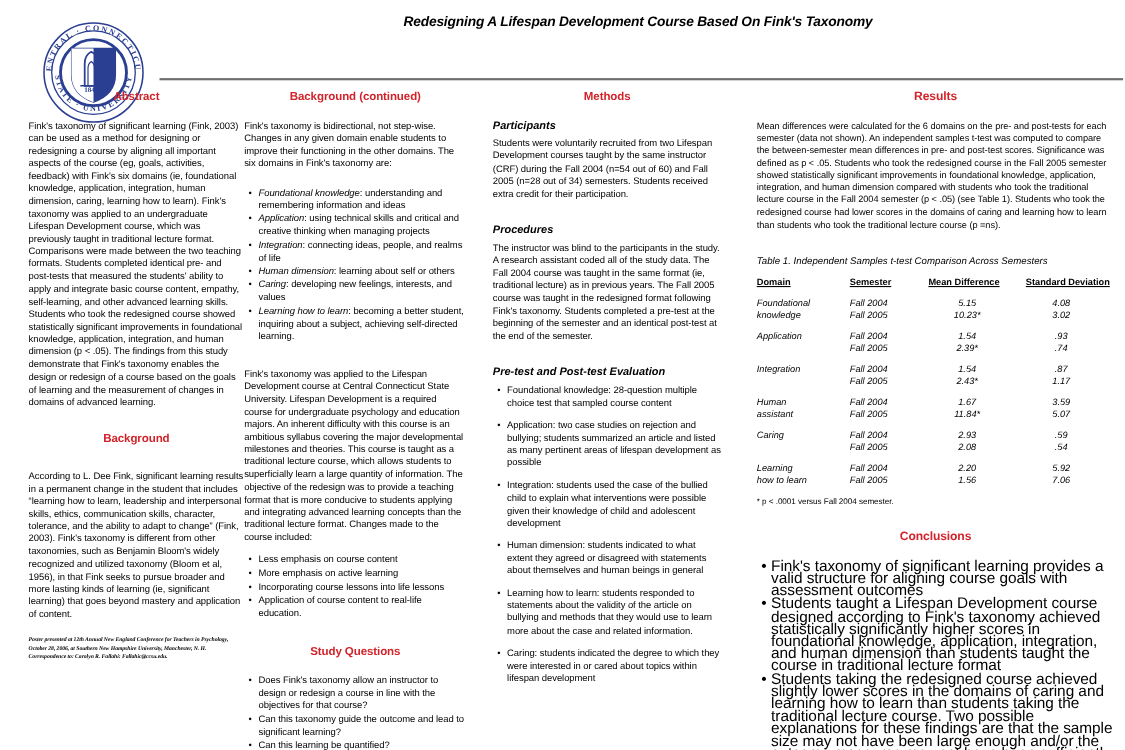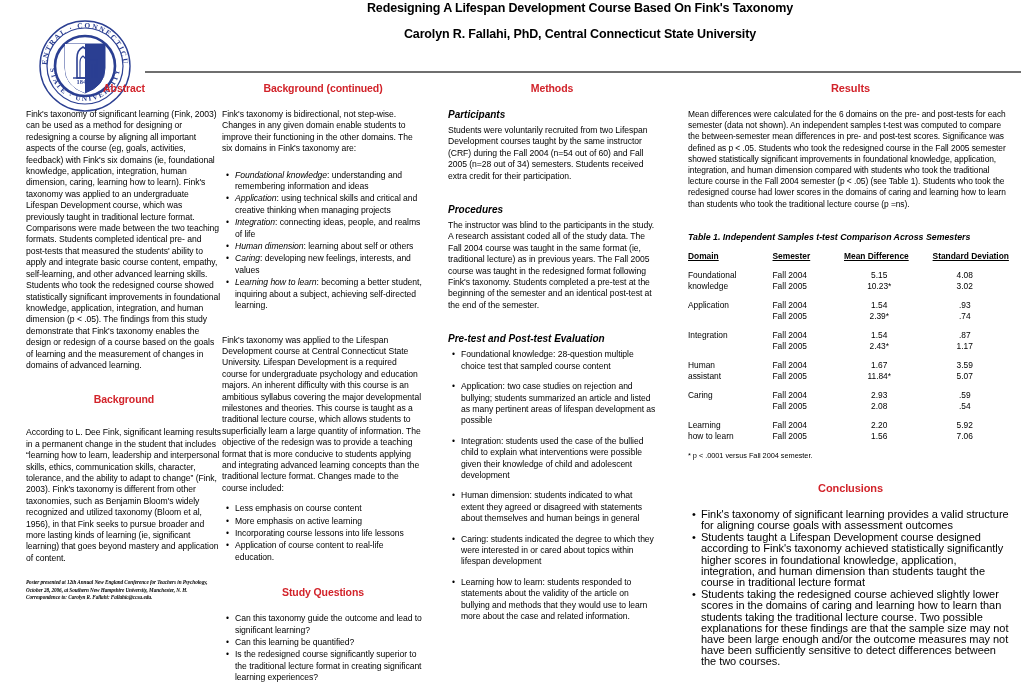--- a/index.html
+++ b/index.html
@@ -15,22 +15,23 @@
   }
   .poster { position: relative; width: 1023px; height: 682px; }
 
   
   .header { position: absolute; left: 0; top: 0; width: 1023px; height: 78px; }
   .logo-wrap {
     position: absolute; left: 33px; top: 14px;
     width: 104px; height: 104px;
   }
   .title-block {
-    position: absolute; left: 150px; top: 0; width: 860px;
+    position: absolute; left: 150px; top: 12px; width: 860px;
     text-align: center;
+    font-style: italic;
   }
   .poster-title {
     font-size: 12.5px; font-weight: bold; letter-spacing: -0.15px;
     line-height: 16px; margin: 0 0 10px 0;
   }
   .poster-author {
     font-size: 12.5px; font-weight: bold; letter-spacing: -0.15px;
     line-height: 16px; margin: 0;
   }
   .header-rule {
@@ -64,45 +65,45 @@
 
   ul.bullets { margin: 0; padding: 0 0 0 13px; list-style: none; }
   ul.bullets > li {
     position: relative; font-size: 8.6px; line-height: 11.4px;
     margin-bottom: 1px; letter-spacing: -0.05px;
   }
   ul.bullets > li:before {
     content: "\2022"; position: absolute; left: -9px; top: 0;
   }
   ul.spaced > li { margin-bottom: 9px; }
-  .col4 ul.bullets > li { font-size: 11px; line-height: 11.2px; }
+  .col4 ul.bullets > li { font-size: 14px; line-height: 11.2px; }
 
   em.it { font-style: italic; }
 
   .footnote {
     font-family: "Liberation Serif", serif;
     font-style: italic; font-weight: bold;
     font-size: 5.2px; line-height: 7.4px;
     letter-spacing: -0.05px;
   }
 
   
   .table-caption {
-    font-style: italic; font-weight: bold; font-size: 8.8px;
+    font-style: italic; font-weight: normal; font-size: 8.8px;
     margin: 0 0 9px 0;
   }
   table.results {
     border-collapse: collapse; width: 100%;
     font-size: 8.4px; line-height: 11px;
   }
   table.results th {
     font-weight: bold; text-decoration: underline;
     padding: 0 0 8px 0; white-space: nowrap;
   }
-  table.results td { padding: 0; vertical-align: top; }
+  table.results td { padding: 0; vertical-align: top; font-style: italic; }
   .th-domain { text-align: left; width: 26%; }
   .th-semester { text-align: left; width: 22%; }
   .th-mean { text-align: left; width: 26%; }
   .th-sd   { text-align: center; width: 26%; }
   .td-domain { text-align: left; }
   .td-semester { text-align: left; }
   .td-mean { text-align: center; padding-right: 14px !important; }
   .td-sd   { text-align: center; padding-right: 12px !important; }
   tr.grp-gap td { padding-top: 8px !important; }
   .domain-line2 { padding-left: 5px; }
@@ -145,21 +146,20 @@
         <path d="M 47,64 L 47,48 Q 47,44 50,42 Q 53,44 53,48 L 53,64" fill="none" stroke="#2b3f92" stroke-width="1.1"></path>
         <path d="M 56,46 L 64,46 L 64,64" fill="none" stroke="#2b3f92" stroke-width="1.5"></path>
         <path d="M 59,50 L 59,64 M 62,50 L 62,64" stroke="#2b3f92" stroke-width="1"></path>
         <line x1="40" y1="64" x2="66" y2="64" stroke="#2b3f92" stroke-width="1.4"></line>
         <text x="50" y="70" font-family="&quot;Liberation Serif&quot;, serif" font-size="6.4" font-weight="bold" fill="#2b3f92" text-anchor="middle">1849</text>
       </svg>
     </div>
 
     <div class="title-block">
       <div class="poster-title">Redesigning A Lifespan Development Course Based On Fink's Taxonomy</div>
-      <div class="poster-author">Carolyn R. Fallahi, PhD, Central Connecticut State University</div>
     </div>
     <div class="header-rule"></div>
   </div>
 
   <div class="col col1">
     <div class="sec-head">Abstract</div>
     <div class="spacer-md"></div>
     <div class="body-text">Fink's taxonomy of significant learning (Fink, 2003) can be used as a method for designing or redesigning a course by aligning all important aspects of the course (eg, goals, activities, feedback) with Fink's six domains (ie, foundational knowledge, application, integration, human dimension, caring, learning how to learn). Fink's taxonomy was applied to an undergraduate Lifespan Development course, which was previously taught in traditional lecture format. Comparisons were made between the two teaching formats.  Students completed identical pre- and post-tests that measured the students' ability to apply and integrate basic course content, empathy, self-learning, and other advanced learning skills.  Students who took the redesigned course showed statistically significant improvements in foundational knowledge, application, integration, and human dimension (p &lt; .05).  The findings from this study demonstrate that Fink's taxonomy enables the design or redesign of a course based on the goals of learning and the measurement of changes in domains of advanced learning.</div>
 
     <div class="spacer-lg"></div>
@@ -206,20 +206,21 @@
       <li>Less emphasis on course content</li>
       <li>More emphasis on active learning</li>
       <li>Incorporating course lessons into life lessons</li>
       <li>Application of course content to real-life education.</li>
     </ul>
 
     <div class="spacer-lg"></div>
     <div class="sec-head">Study Questions</div>
     <div class="spacer-md"></div>
     <ul class="bullets">
+      <li>Does Fink's taxonomy allow an instructor to design or redesign a course in line with the objectives for that course?</li>
       <li>Can this taxonomy guide the outcome and lead to significant learning?</li>
       <li>Can this learning be quantified?</li>
       <li>Is the redesigned course significantly superior to the traditional lecture format in creating significant learning experiences?</li>
     </ul>
   </div>
 
   <div class="col col3">
     <div class="sec-head">Methods</div>
     <div class="spacer-md"></div>
 
@@ -230,22 +231,22 @@
     <div class="sub-head">Procedures</div>
     <div class="body-text">The instructor was blind to the participants in the study.  A research assistant coded all of the study data.  The Fall 2004 course was taught in the same format (ie, traditional lecture) as in previous years.  The Fall 2005 course was taught in the redesigned format following Fink's taxonomy.  Students completed a pre-test at the beginning of the semester and an identical post-test at the end of the semester.</div>
 
     <div class="spacer-lg"></div>
     <div class="sub-head">Pre-test and Post-test Evaluation</div>
     <ul class="bullets spaced">
       <li>Foundational knowledge:  28-question multiple choice test that sampled course content</li>
       <li>Application:  two case studies on rejection and bullying; students summarized an article and listed as many pertinent areas of lifespan development as possible</li>
       <li>Integration:  students used the case of the bullied child to explain what interventions were possible given their knowledge of child and adolescent development</li>
       <li>Human dimension:  students indicated to what extent they agreed or disagreed with statements about themselves and human beings in general</li>
+      <li>Learning how to learn:  students responded to statements about the validity of the article on bullying and methods that they would use to learn more about the case and related information.</li>
       <li>Caring:  students indicated the degree to which they were interested in or cared about topics within lifespan development</li>
-      <li>Learning how to learn:  students responded to statements about the validity of the article on bullying and methods that they would use to learn more about the case and related information.</li>
     </ul>
   </div>
 
   <div class="col col4">
     <div class="sec-head">Results</div>
     <div class="spacer-md"></div>
     <div class="body-text">Mean differences were calculated for the 6 domains on the pre- and post-tests for each semester (data not shown).  An independent samples t-test was computed to compare the between-semester mean differences in pre- and post-test scores.  Significance was defined as p &lt; .05.  Students who took the redesigned course in the Fall 2005 semester showed statistically significant improvements in foundational knowledge, application, integration, and human dimension compared with students who took the traditional lecture course in the Fall 2004 semester (p &lt; .05) (see Table 1).  Students who took the redesigned course had lower scores in the domains of caring and learning how to learn than students who took the traditional lecture course (p =ns).</div>
 
     <div class="spacer-lg"></div>
     <div class="table-caption">Table 1.  Independent Samples t-test Comparison Across Semesters</div>

